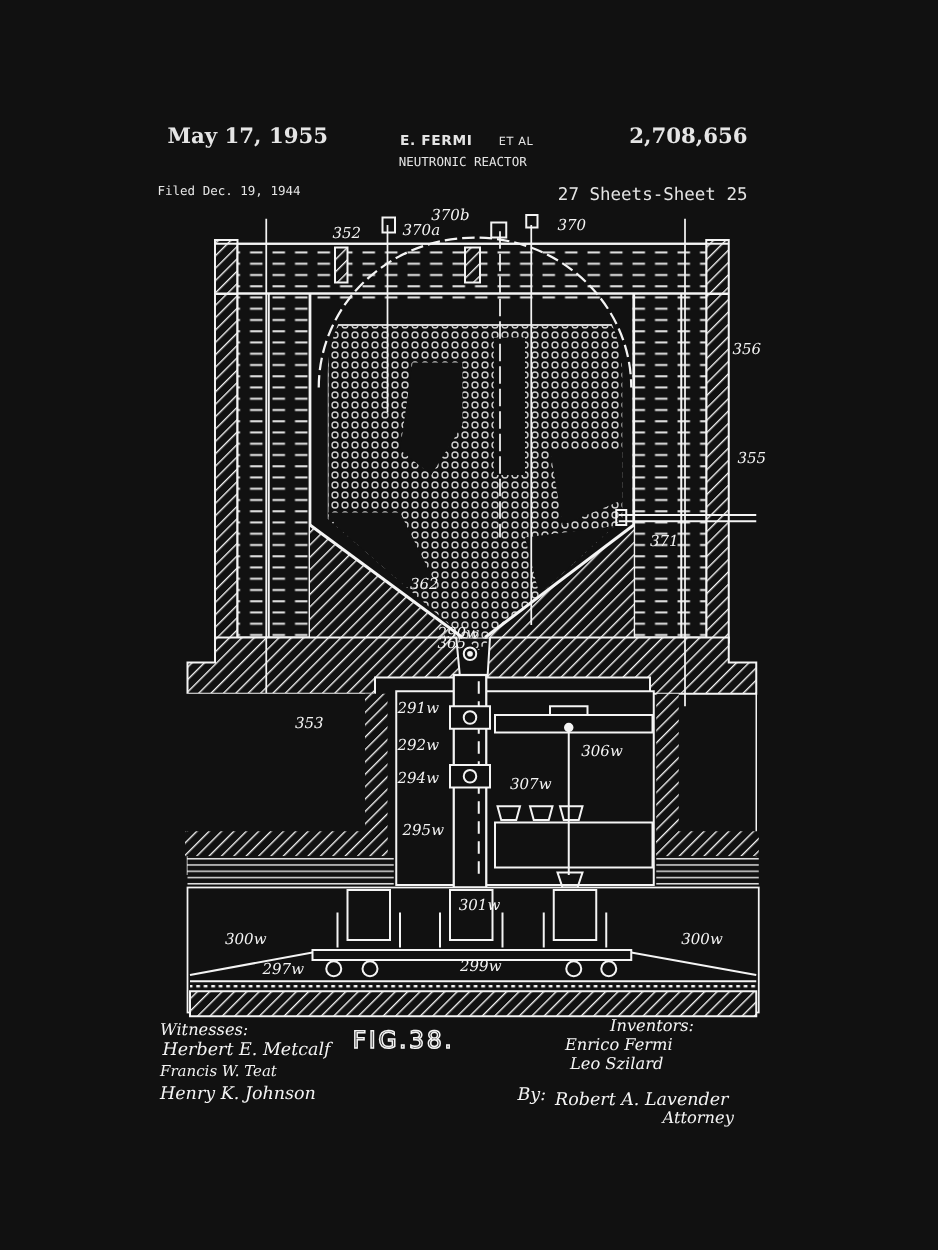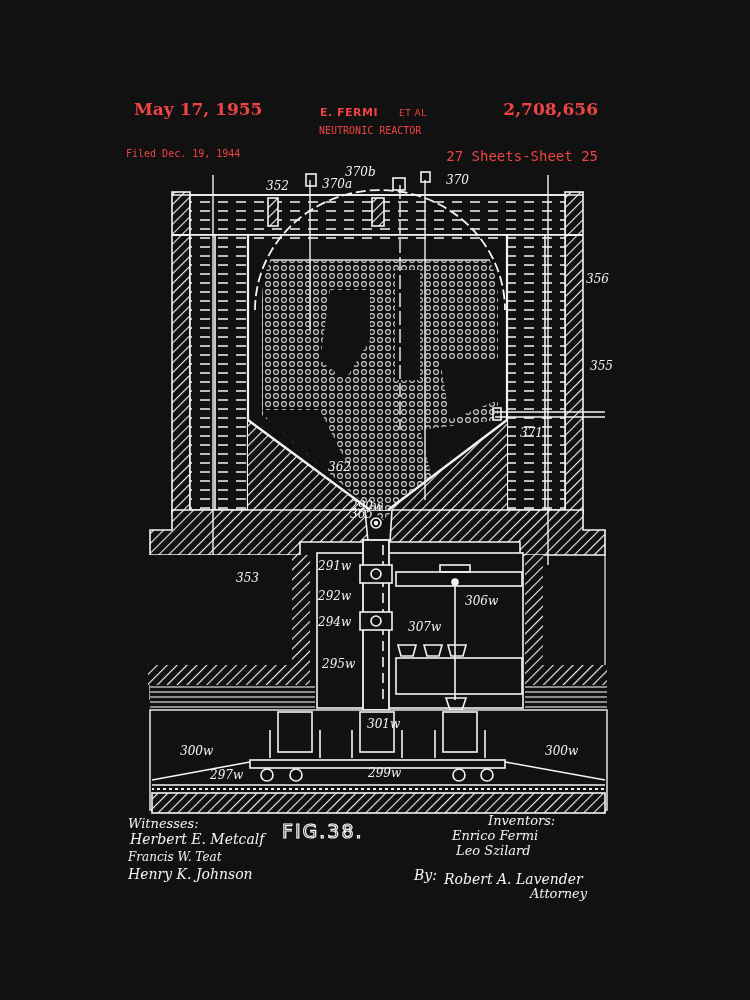--- a/index.html
+++ b/index.html
@@ -1,17 +1,17 @@
 <!DOCTYPE html>
 <html><head>
 <meta charset="utf-8">
 <style>
   html,body{margin:0;padding:0;background:#111111;}
   body{width:750px;height:1000px;position:relative;overflow:hidden;color:#f4f4f4;font-family:"DejaVu Serif",serif;}
-  .hdr{position:absolute;font-weight:bold;color:#ef4444;}
+  .hdr{position:absolute;font-weight:bold;color:#e5e5e5;}
   .date{left:134px;top:99px;font-size:17px;font-family:"DejaVu Serif",serif;}
   .patno{right:152px;top:99px;font-size:17px;font-family:"DejaVu Serif",serif;margin-left:17px;}
   .inv{left:320px;top:106px;font-size:11px;font-family:"DejaVu Sans",sans-serif;letter-spacing:0.5px;}
   .inv small{font-size:9px;font-weight:normal;margin-left:4px;padding-left:17px;}
   .title{left:319px;top:125px;font-size:10px;font-weight:normal;font-family:"DejaVu Sans Mono",monospace;}
   .filed{left:126px;top:148px;font-size:10px;font-weight:normal;font-family:"DejaVu Sans Mono",monospace;}
   .sheets{right:152px;top:148px;font-size:14px;font-weight:normal;font-family:"DejaVu Sans Mono",monospace;}
   svg{position:absolute;left:0;top:0;}
   .lbl{font-family:"DejaVu Serif",serif;font-style:italic;fill:#f4f4f4;font-size:12px;}
   .hand{font-family:"DejaVu Serif",serif;font-style:italic;fill:#f4f4f4;}

